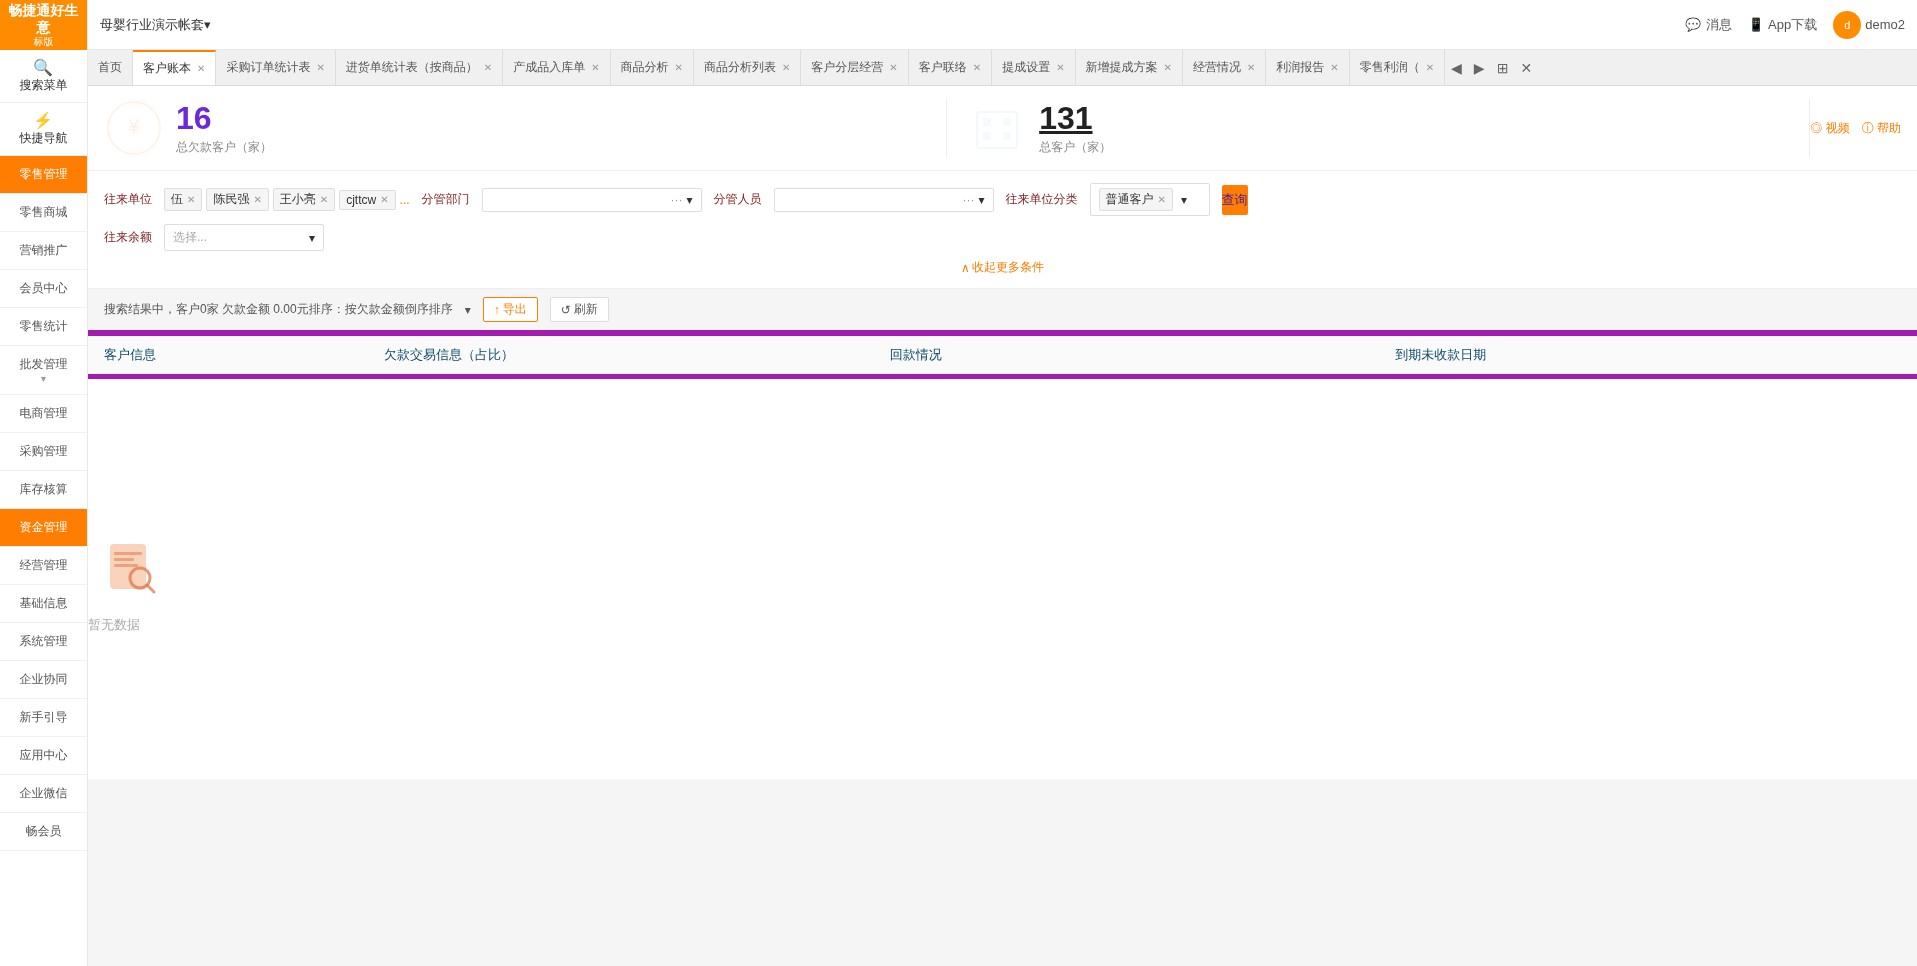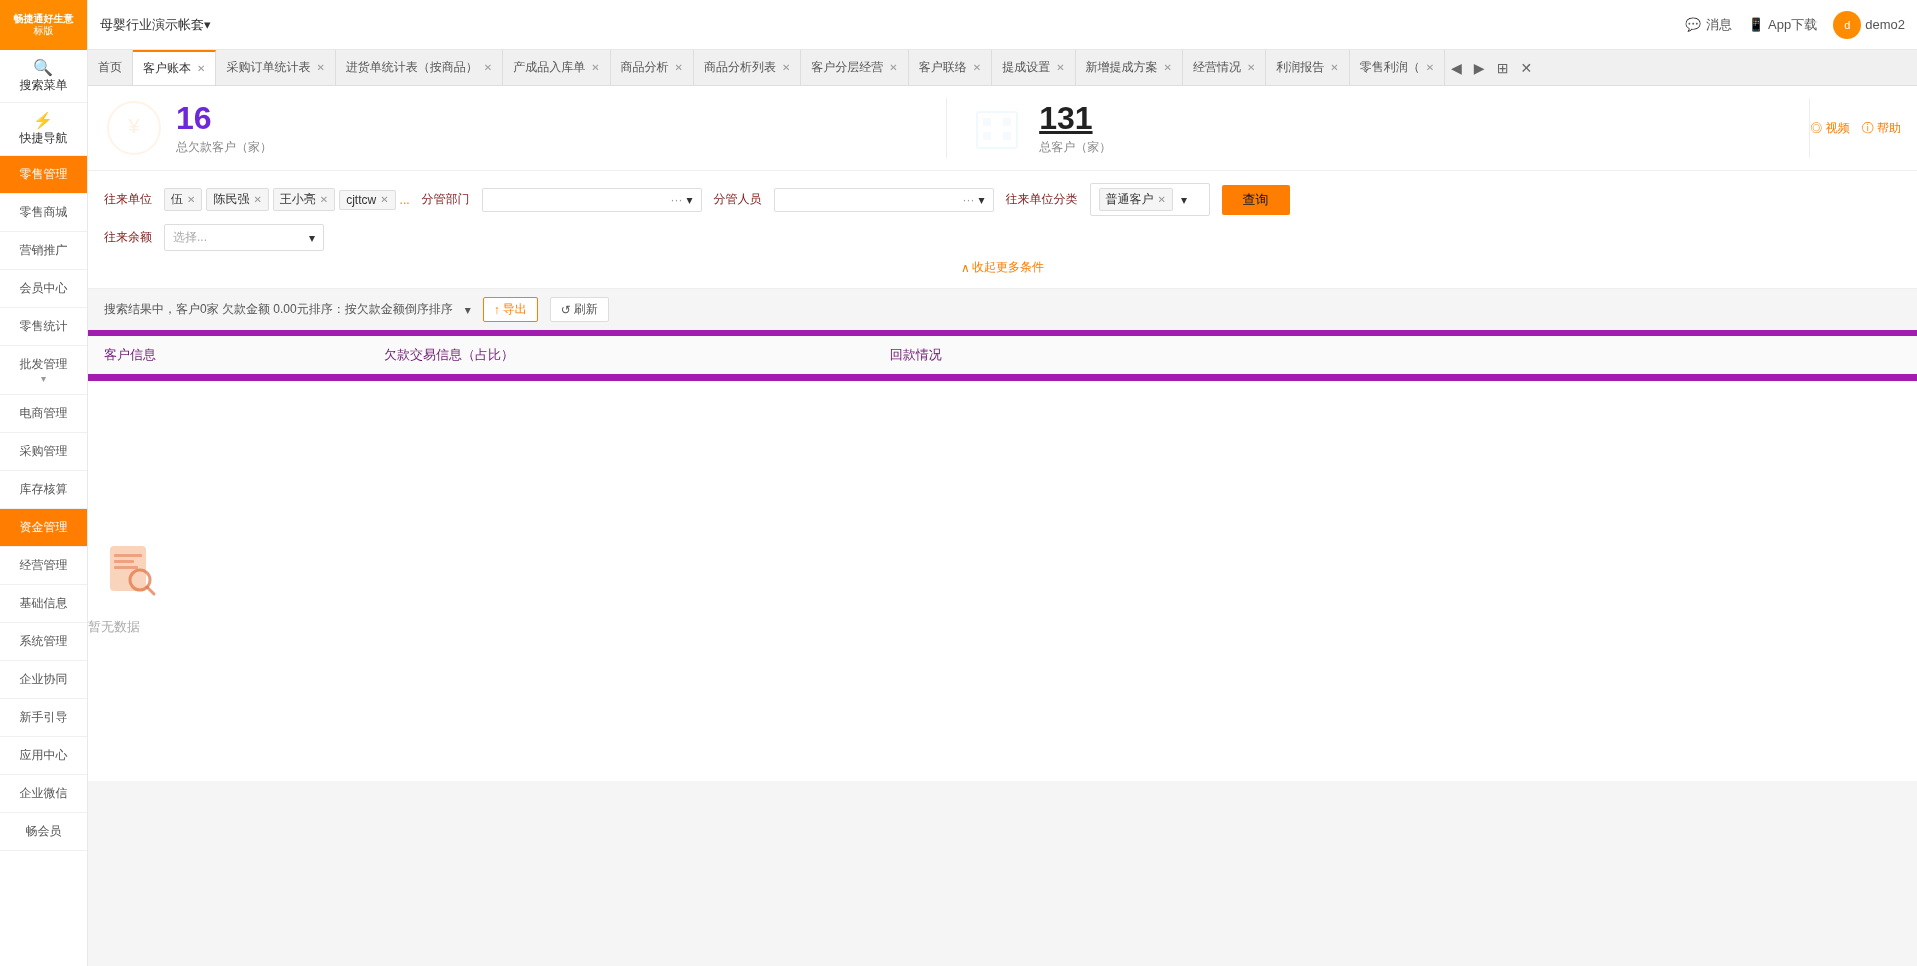--- a/index.html
+++ b/index.html
@@ -64,35 +64,35 @@
 
     
     .search-result-bar { background: #f5f5f5; padding: 8px 16px; font-size: 12px; color: #555; display: flex; align-items: center; justify-content: flex-start; border-bottom: 6px solid #a21caf; }
     .search-result-bar .actions { display: flex; align-items: center; gap: 12px; }
     .sort-btn { display: flex; align-items: center; gap: 12px; cursor: pointer; font-size: 12px; color: #555; }
     .btn-orange { background: #fff; border: 1px solid #ff7d00; color: #ff7d00; padding: 3px 10px; border-radius: 2px; font-size: 12px; cursor: pointer; display: flex; align-items: center; gap: 3px; }
     .btn-refresh { background: #fff; border: 1px solid #ddd; color: #555; padding: 3px 10px; border-radius: 2px; font-size: 12px; cursor: pointer; display: flex; align-items: center; gap: 3px; }
 
     
     .table-area { background: #fff; }
-    .table-header { display: grid; grid-template-columns: 280px 1fr 1fr 1fr; padding: 10px 16px; border-bottom: 7px solid #a21caf; font-size: 13px; color: #701a75; font-weight: normal; background: #fafafa; }
+    .table-header { display: grid; grid-template-columns: 280px 1fr 1fr 1fr; padding: 10px 16px; border-bottom: 5px solid #a21caf; font-size: 13px; color: #0c4a6e; font-weight: normal; background: #fafafa; }
     .table-body { min-height: 400px; display: flex; align-items: flex-start; justify-content: center; flex-direction: column; padding: 60px 0; }
     .empty-icon { width: 80px; height: 80px; margin-bottom: 12px; }
     .empty-text { font-size: 13px; color: #aaa; }
 
     
-    .search-btn { background: #ff7d00; border: none; color: #0f172a; padding: 6px 21px; border-radius: 2px; font-size: 13px; cursor: pointer; }
+    .search-btn { background: #ff7d00; border: none; color: #4c1d95; padding: 6px 0; border-radius: 2px; font-size: 13px; cursor: pointer; }
   </style>
 </head>
 <body>
 
 <div class="sidebar">
   <div class="sidebar-logo">
     <div class="sidebar-logo-inner">
-      <div style="font-size:10px; font-weight:bold;">畅捷通好生意</div>
+      <div style="font-size:14px; font-weight:bold;">畅捷通好生意</div>
       <div style="font-size:10px;">标版</div>
     </div>
   </div>
 
   <div class="sidebar-search">
     <div style="font-size:16px;">🔍</div>
     <div>搜索菜单</div>
   </div>
   <div class="sidebar-nav">
     <div style="font-size:16px;">⚡</div>
@@ -364,20 +364,21 @@
           <span>刷新</span>
         </button>
       </div>
     </div>
 
     <div class="table-area">
       <div class="table-header">
         <div>客户信息</div>
         <div>欠款交易信息（占比）</div>
         <div>回款情况</div>
+        <div>到期未收款日期</div>
       </div>
       <div class="table-body">
 
         <div class="empty-icon">
           <svg width="80" height="80" viewBox="0 0 80 80" fill="none">
 
             <ellipse cx="40" cy="40" r="30" fill="#fde8d8" opacity="0.6"></ellipse>
             <rect x="22" y="20" width="36" height="45" rx="4" fill="#f5a87a" opacity="0.5"></rect>
             <rect x="26" y="28" width="28" height="3" rx="1" fill="#e07040" opacity="0.5"></rect>
             <rect x="26" y="34" width="20" height="3" rx="1" fill="#e07040" opacity="0.5"></rect>

